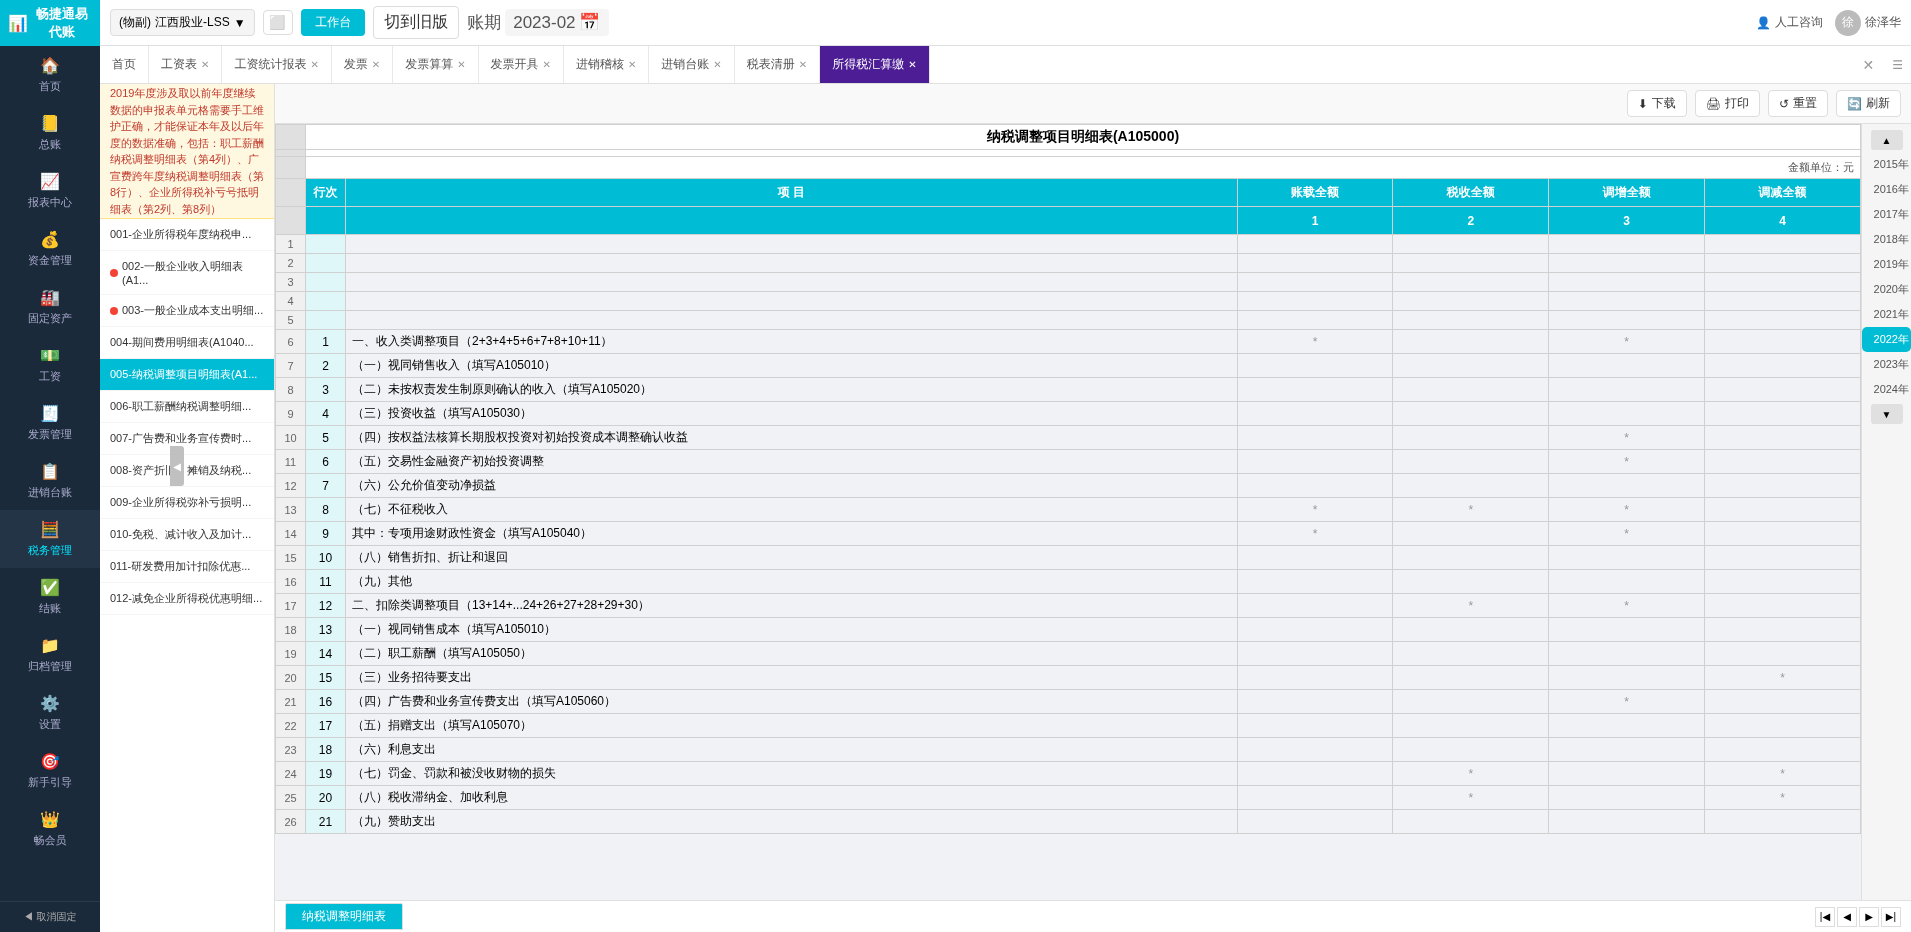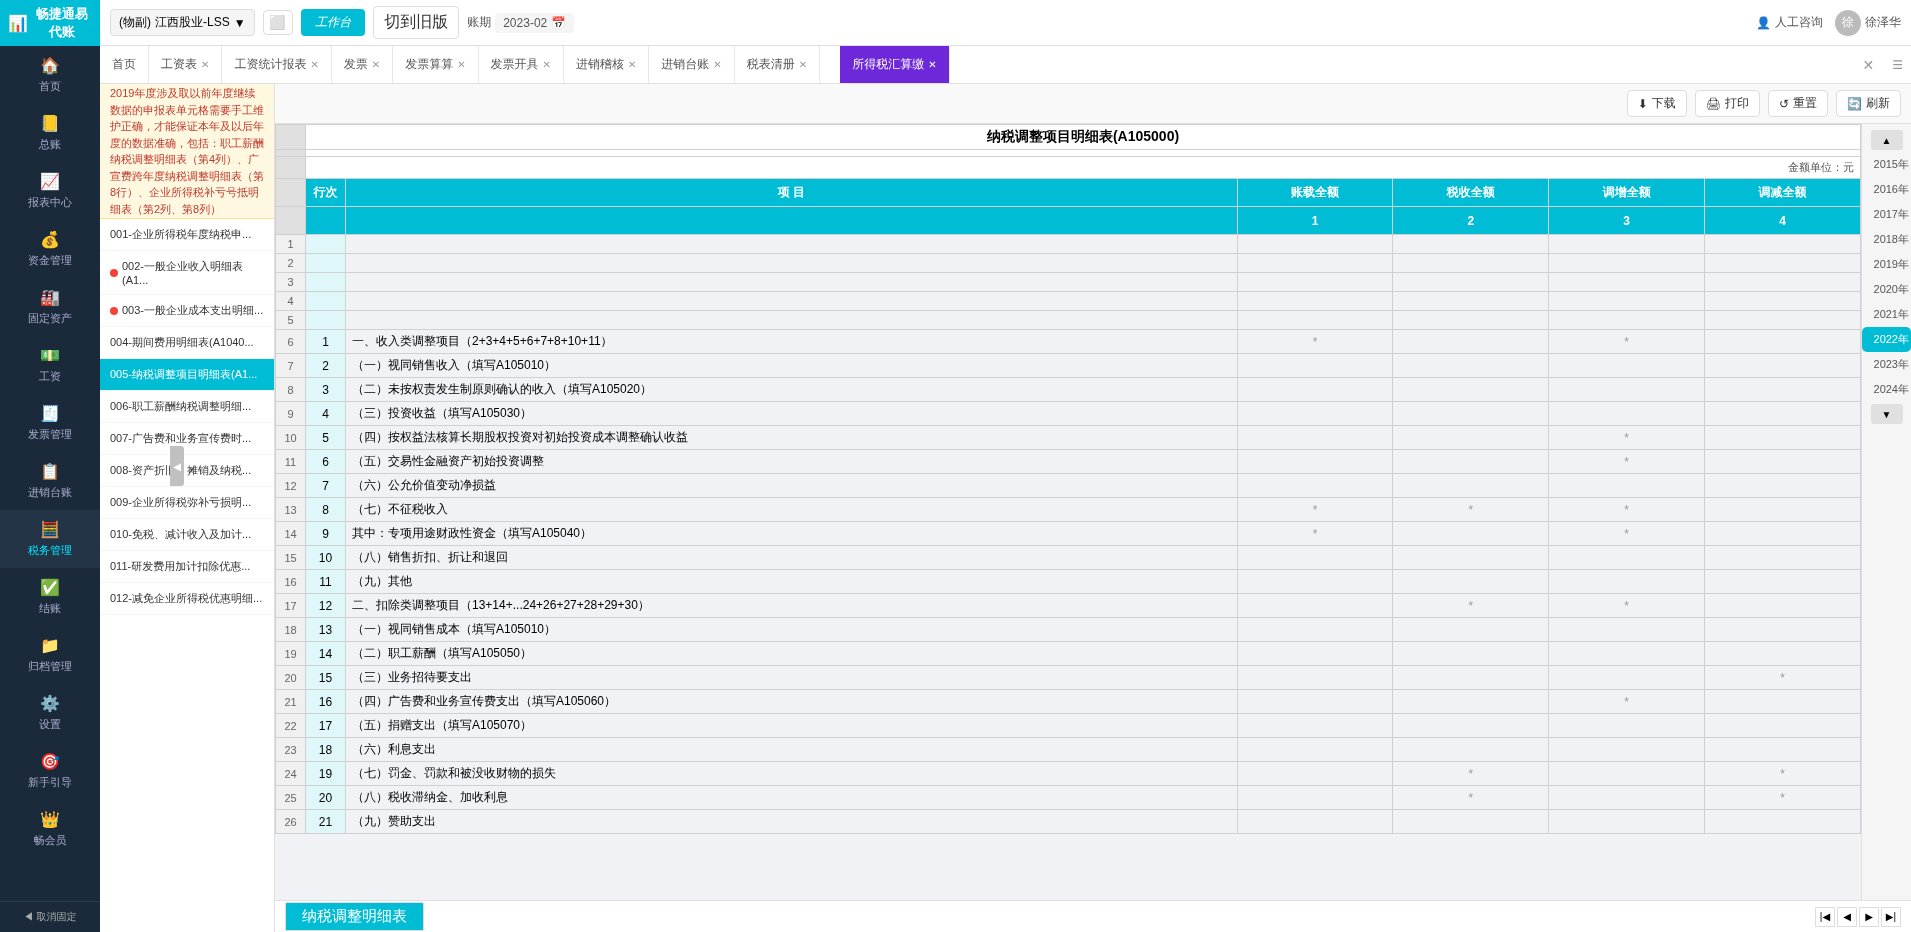--- a/index.html
+++ b/index.html
@@ -14,34 +14,34 @@
     .sidebar-item .icon { font-size: 16px; }
     .sidebar-bottom { margin-top: auto; padding: 8px; font-size: 10px; color: #aaa; text-align: center; cursor: pointer; border-top: 1px solid #2a3a4a; }
 
     
     .main { flex: 1; display: flex; flex-direction: column; overflow: hidden; }
 
     
     .topbar { background: #fff; height: 46px; display: flex; align-items: center; padding: 0 10px; border-bottom: 1px solid #e0e0e0; gap: 8px; flex-shrink: 0; }
     .topbar-company { display: flex; align-items: center; gap: 4px; background: #f5f5f5; border: 1px solid #ddd; border-radius: 4px; padding: 4px 8px; font-size: 12px; cursor: pointer; }
     .topbar-icon-btn { border: 1px solid #ddd; border-radius: 4px; padding: 4px 6px; background: #fff; cursor: pointer; color: #555; }
-    .topbar-workbench { background: #00bcd4; color: #fff; border: none; border-radius: 4px; padding: 5px 14px; font-size: 12px; cursor: pointer; font-style: italic; }
+    .topbar-workbench { background: #00bcd4; color: #fff; border: none; border-radius: 4px; padding: 5px 14px; font-size: 12px; cursor: pointer; }
     .topbar-old-btn { background: #fff; border: 1px solid #ddd; border-radius: 4px; padding: 5px 10px; font-size: 16px; cursor: pointer; color: #333; }
-    .topbar-account { font-size: 12px; color: #555; display: flex; align-items: center; gap: 4px; }
+    .topbar-account { font-size: 17px; color: #555; display: flex; align-items: center; gap: 4px; }
     .topbar-account-period { display: flex; align-items: center; gap: 4px; background: #f5f5f5; border-radius: 4px; padding: 3px 8px; }
     .topbar-right { margin-left: auto; display: flex; align-items: center; gap: 12px; color: #555; font-size: 12px; }
     .topbar-right-item { display: flex; align-items: center; gap: 4px; cursor: pointer; }
     .topbar-user { display: flex; align-items: center; gap: 4px; }
     .user-avatar { width: 26px; height: 26px; border-radius: 50%; background: #bbb; display: flex; align-items: center; justify-content: center; font-size: 12px; color: #fff; }
 
     
     .tabbar { background: #fff; height: 38px; display: flex; align-items: center; border-bottom: 1px solid #e0e0e0; overflow-x: auto; flex-shrink: 0; }
     .tabbar::-webkit-scrollbar { height: 0; }
     .tab { display: flex; align-items: center; gap: 4px; padding: 0 12px; height: 100%; border-right: 1px solid #e8e8e8; font-size: 12px; color: #555; cursor: pointer; white-space: nowrap; flex-shrink: 0; }
-    .tab.active { color: #fff; background: #6d28d9; margin-left: 20px; }
+    .tab.active { color: #fff; background: #4c1d95; }
     .tab .close-icon { color: #999; font-size: 10px; }
     .tab.active .close-icon { color: #fff; }
     .tabbar-close-all { margin-left: auto; padding: 0 10px; color: #999; cursor: pointer; font-size: 14px; }
     .tabbar-settings { padding: 0 8px; color: #999; cursor: pointer; }
 
     
     .content { flex: 1; display: flex; overflow: hidden; }
 
     
     .left-panel { width: 175px; background: #fff; border-right: 1px solid #e0e0e0; display: flex; flex-direction: column; overflow: hidden; flex-shrink: 0; }
@@ -77,21 +77,21 @@
     .spreadsheet .header-row-num { background: #e0e0e0; }
     .spreadsheet .col-a { background: #e0f7fa; text-align: center; width: 40px; }
     .spreadsheet .col-b { min-width: 280px; }
     .title-row td { text-align: center; font-size: 15px; font-weight: bold; background: #fff; }
     .unit-row td { text-align: right; font-size: 11px; color: #555; background: #fff; }
     .spreadsheet .star-cell { color: #999; text-align: center; }
 
     
     .bottom-bar { height: 32px; background: #fff; border-top: 1px solid #e0e0e0; display: flex; align-items: center; padding: 0 10px; font-size: 11px; color: #555; flex-shrink: 0; }
     .bottom-tabs { display: flex; align-items: center; gap: 0; }
-    .bottom-tab { padding: 4px 16px; border: 1px solid #ddd; background: #e8f7fa; cursor: pointer; border-radius: 2px 2px 0 0; font-size: 15px; }
+    .bottom-tab { padding: 4px 16px; border: 1px solid #ddd; background: #e8f7fa; cursor: pointer; border-radius: 2px 2px 0 0; font-size: 12px; }
     .bottom-tab.active { background: #00bcd4; color: #fff; }
     .bottom-right { margin-left: auto; display: flex; align-items: center; gap: 6px; }
     .scroll-controls { display: flex; align-items: center; gap: 2px; }
     .scroll-btn { width: 20px; height: 20px; border: 1px solid #ddd; background: #fff; cursor: pointer; display: flex; align-items: center; justify-content: center; font-size: 10px; }
 
     
     .collapse-btn { position: absolute; left: 170px; top: 50%; transform: translateY(-50%); z-index: 10; background: #c0c0c0; border: none; cursor: pointer; width: 14px; height: 40px; border-radius: 0 3px 3px 0; color: #fff; font-size: 10px; display: flex; align-items: center; justify-content: center; }
   </style>
 </head>
 <body>

